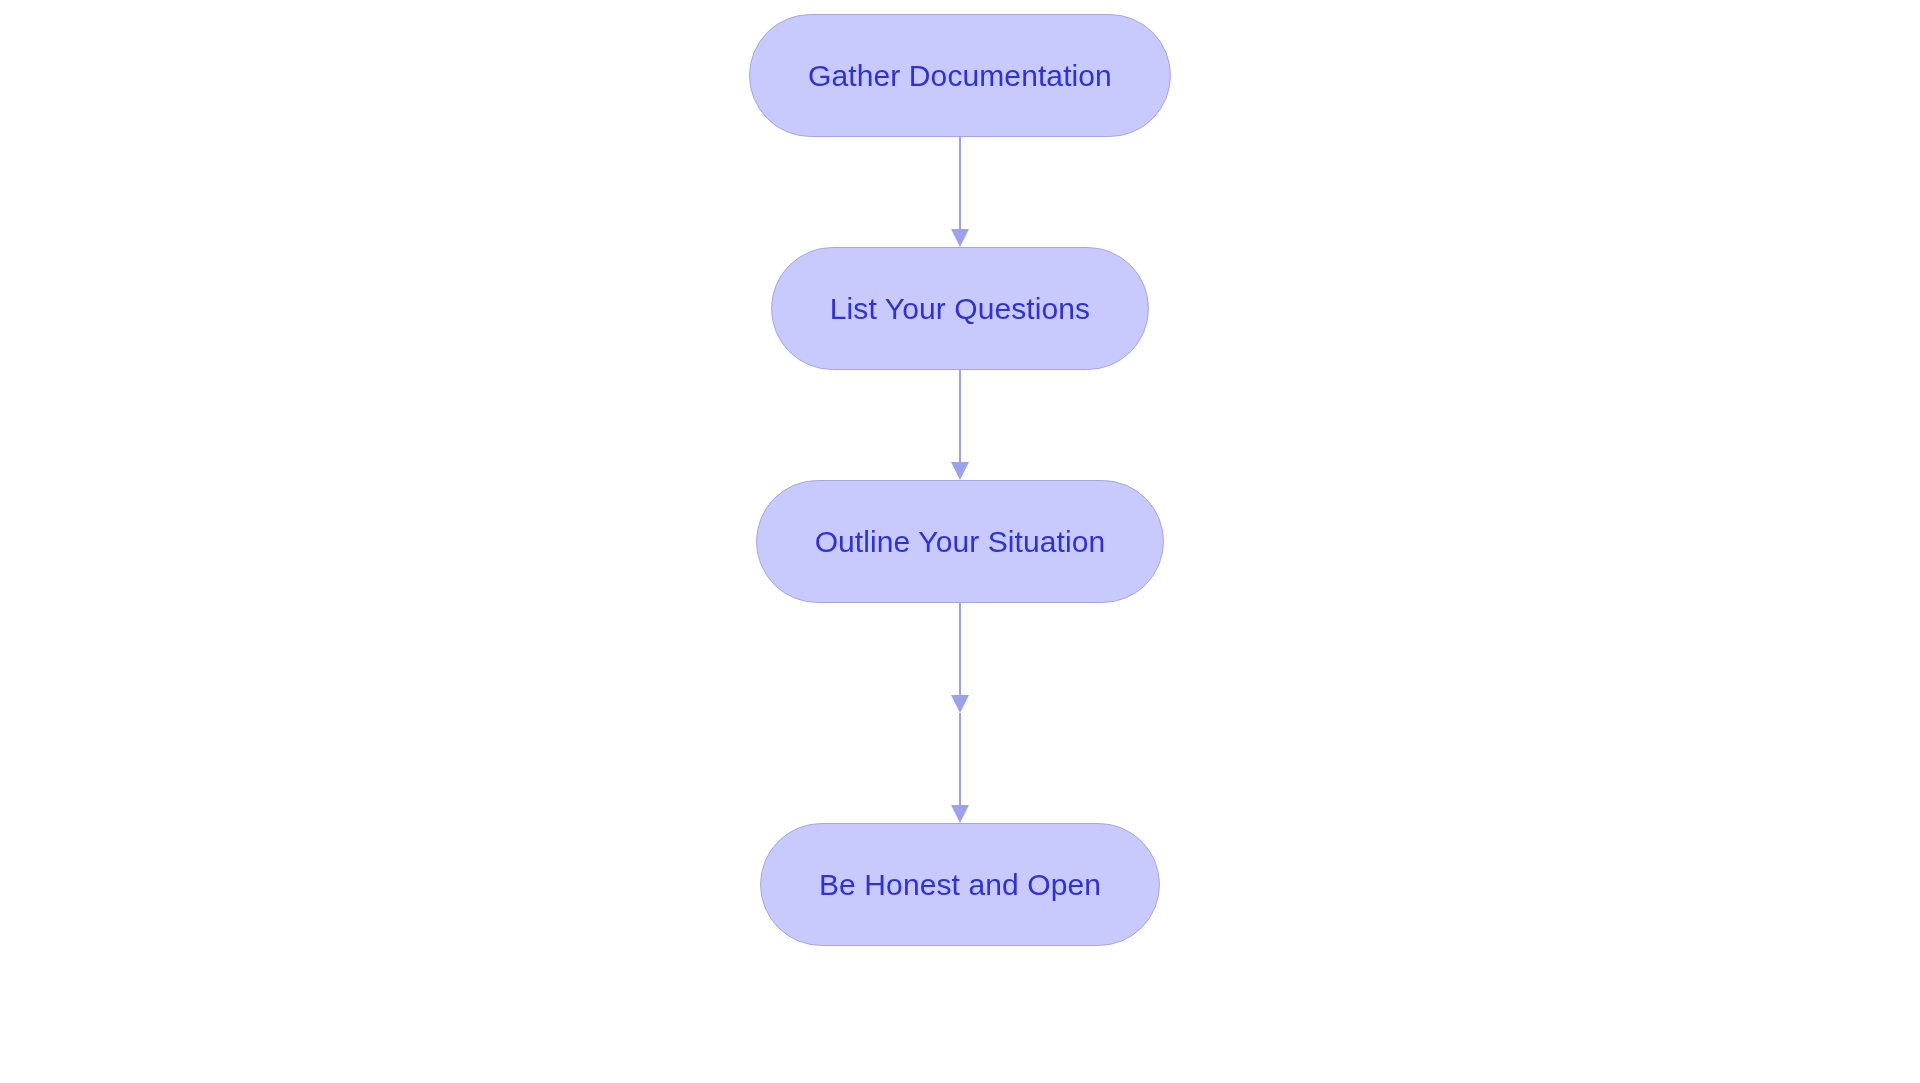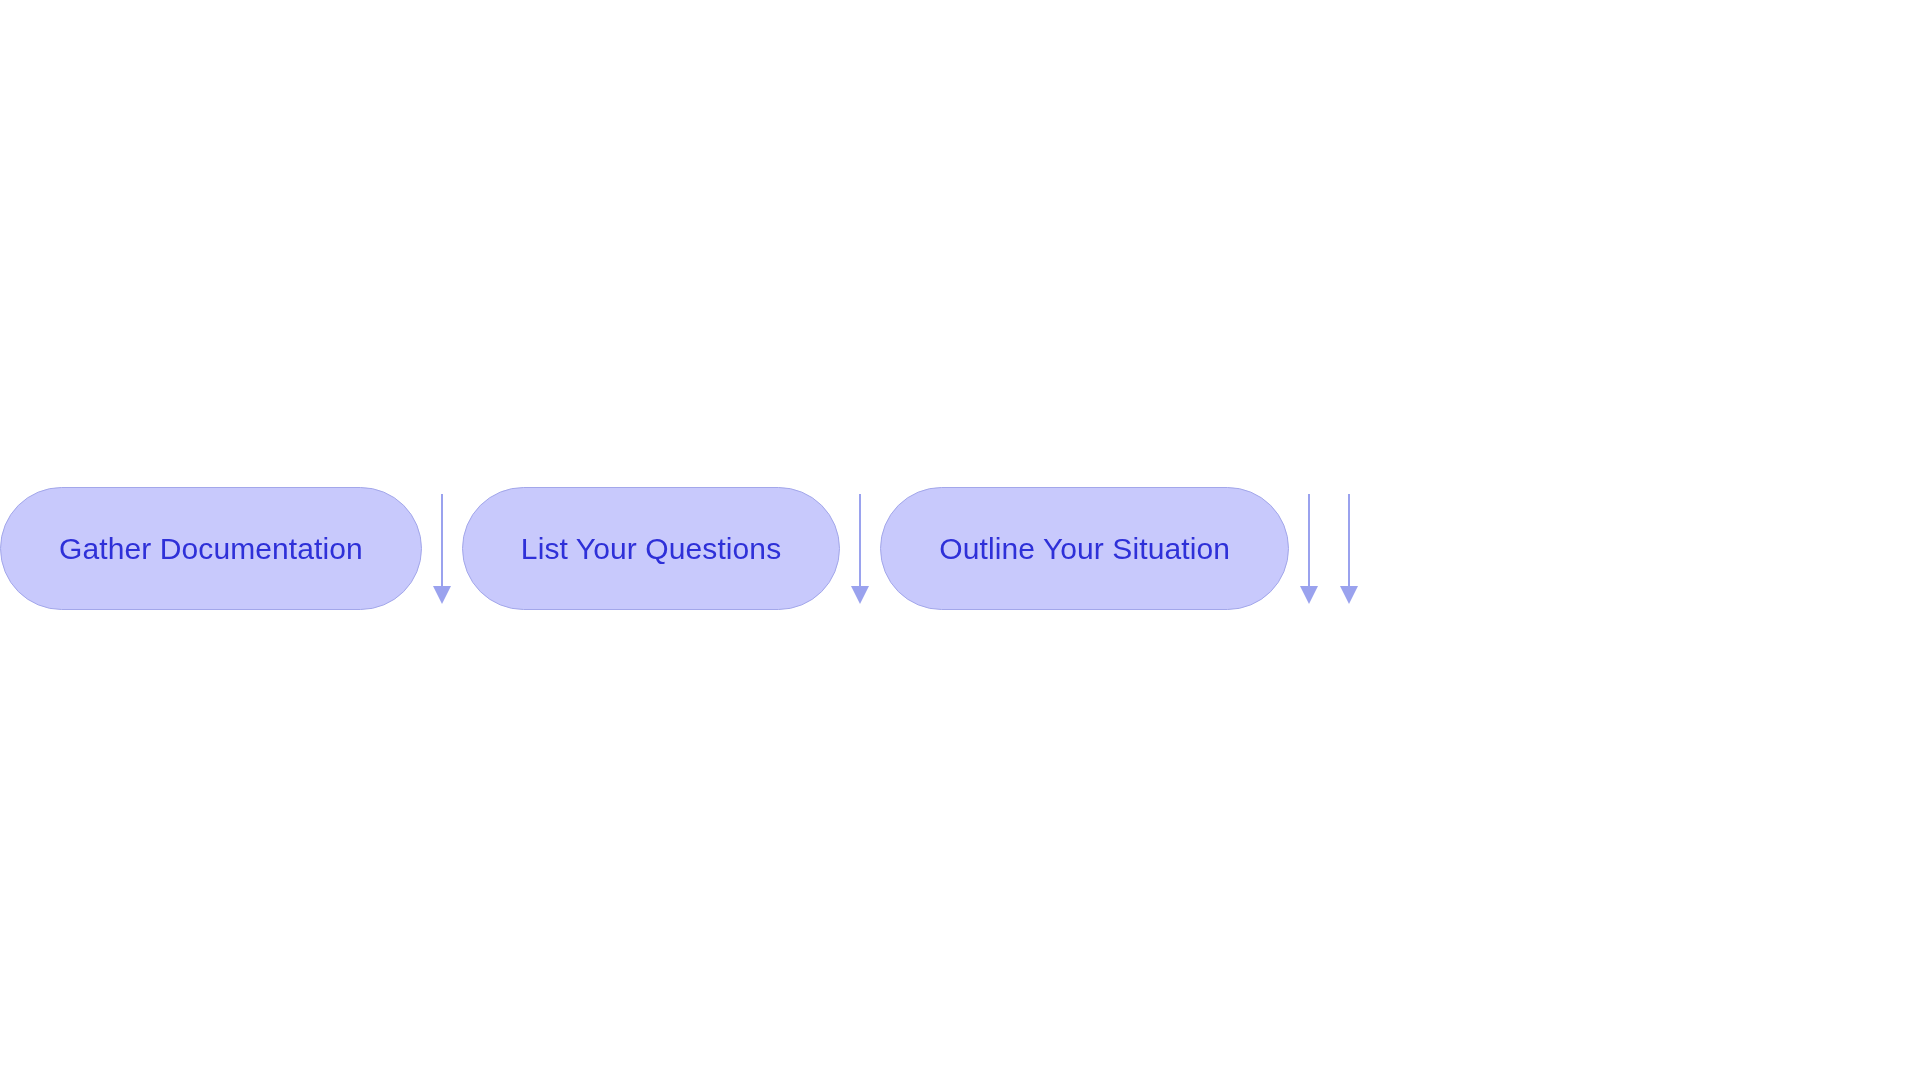--- a/index.html
+++ b/index.html
@@ -24,20 +24,21 @@
   }
 
   
   .flow-column {
     position: absolute;
     left: 0;
     top: 0;
     width: 1920px;
     height: 1083px;
     display: flex;
+    flex-direction: column;
     align-items: center;
     justify-content: flex-start;
     padding-top: 14px;
     box-sizing: border-box;
   }
 
   
   .node {
     position: relative;
     height: 123px;
@@ -122,15 +123,18 @@
       <div class="connector-line"></div>
       <div class="connector-arrowhead"></div>
     </div>
 
 
     <div class="connector">
       <div class="connector-line"></div>
       <div class="connector-arrowhead"></div>
     </div>
 
+    <div class="node">
+      <span class="node-label">Be Honest and Open</span>
+    </div>
 
   </div>
 </div>
 
 </body></html>

